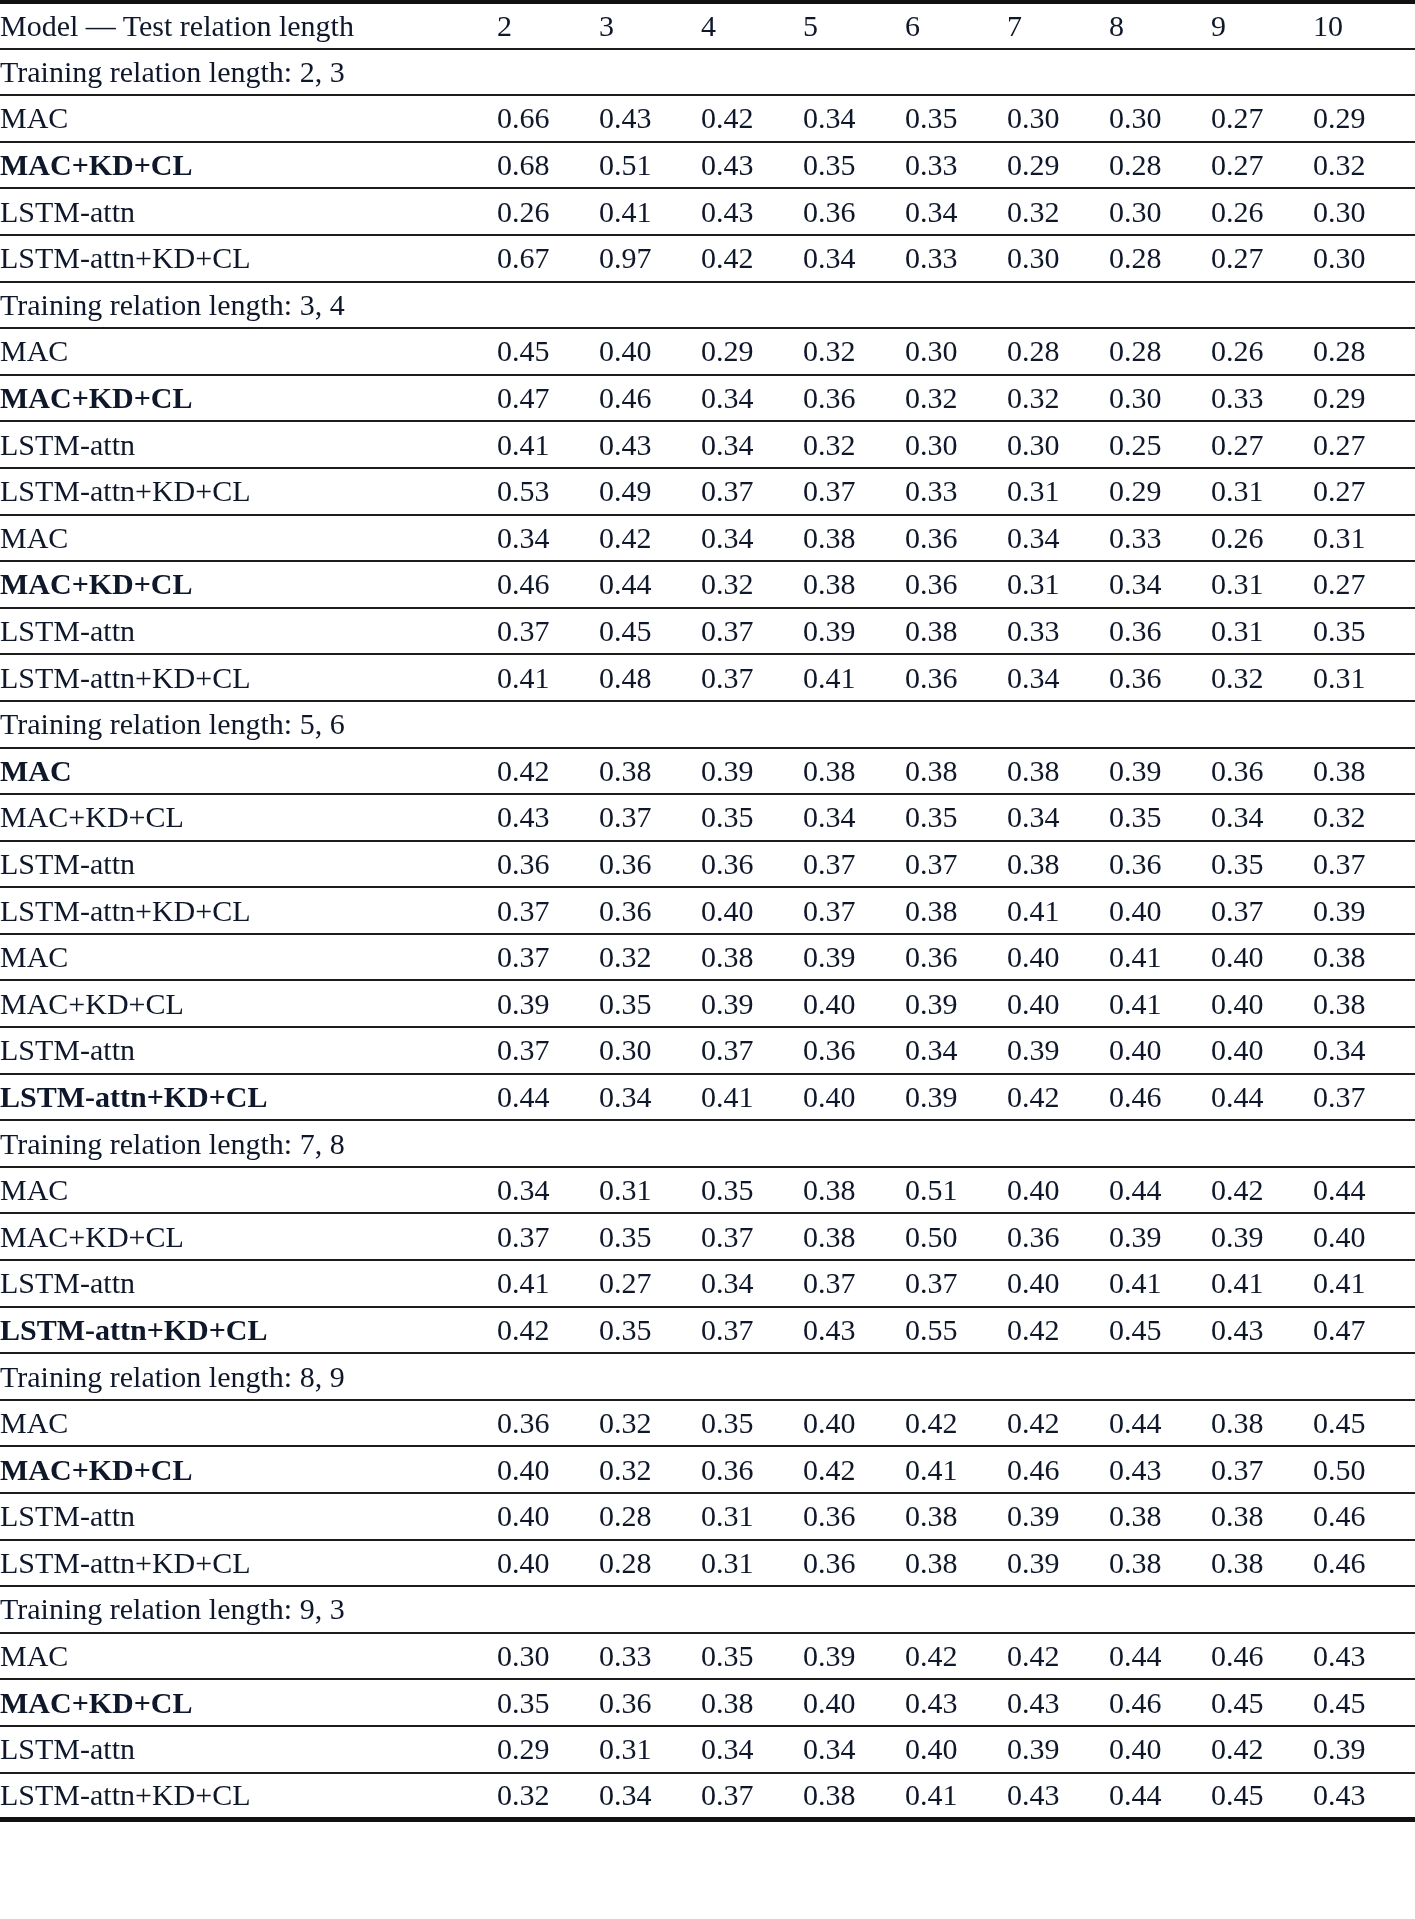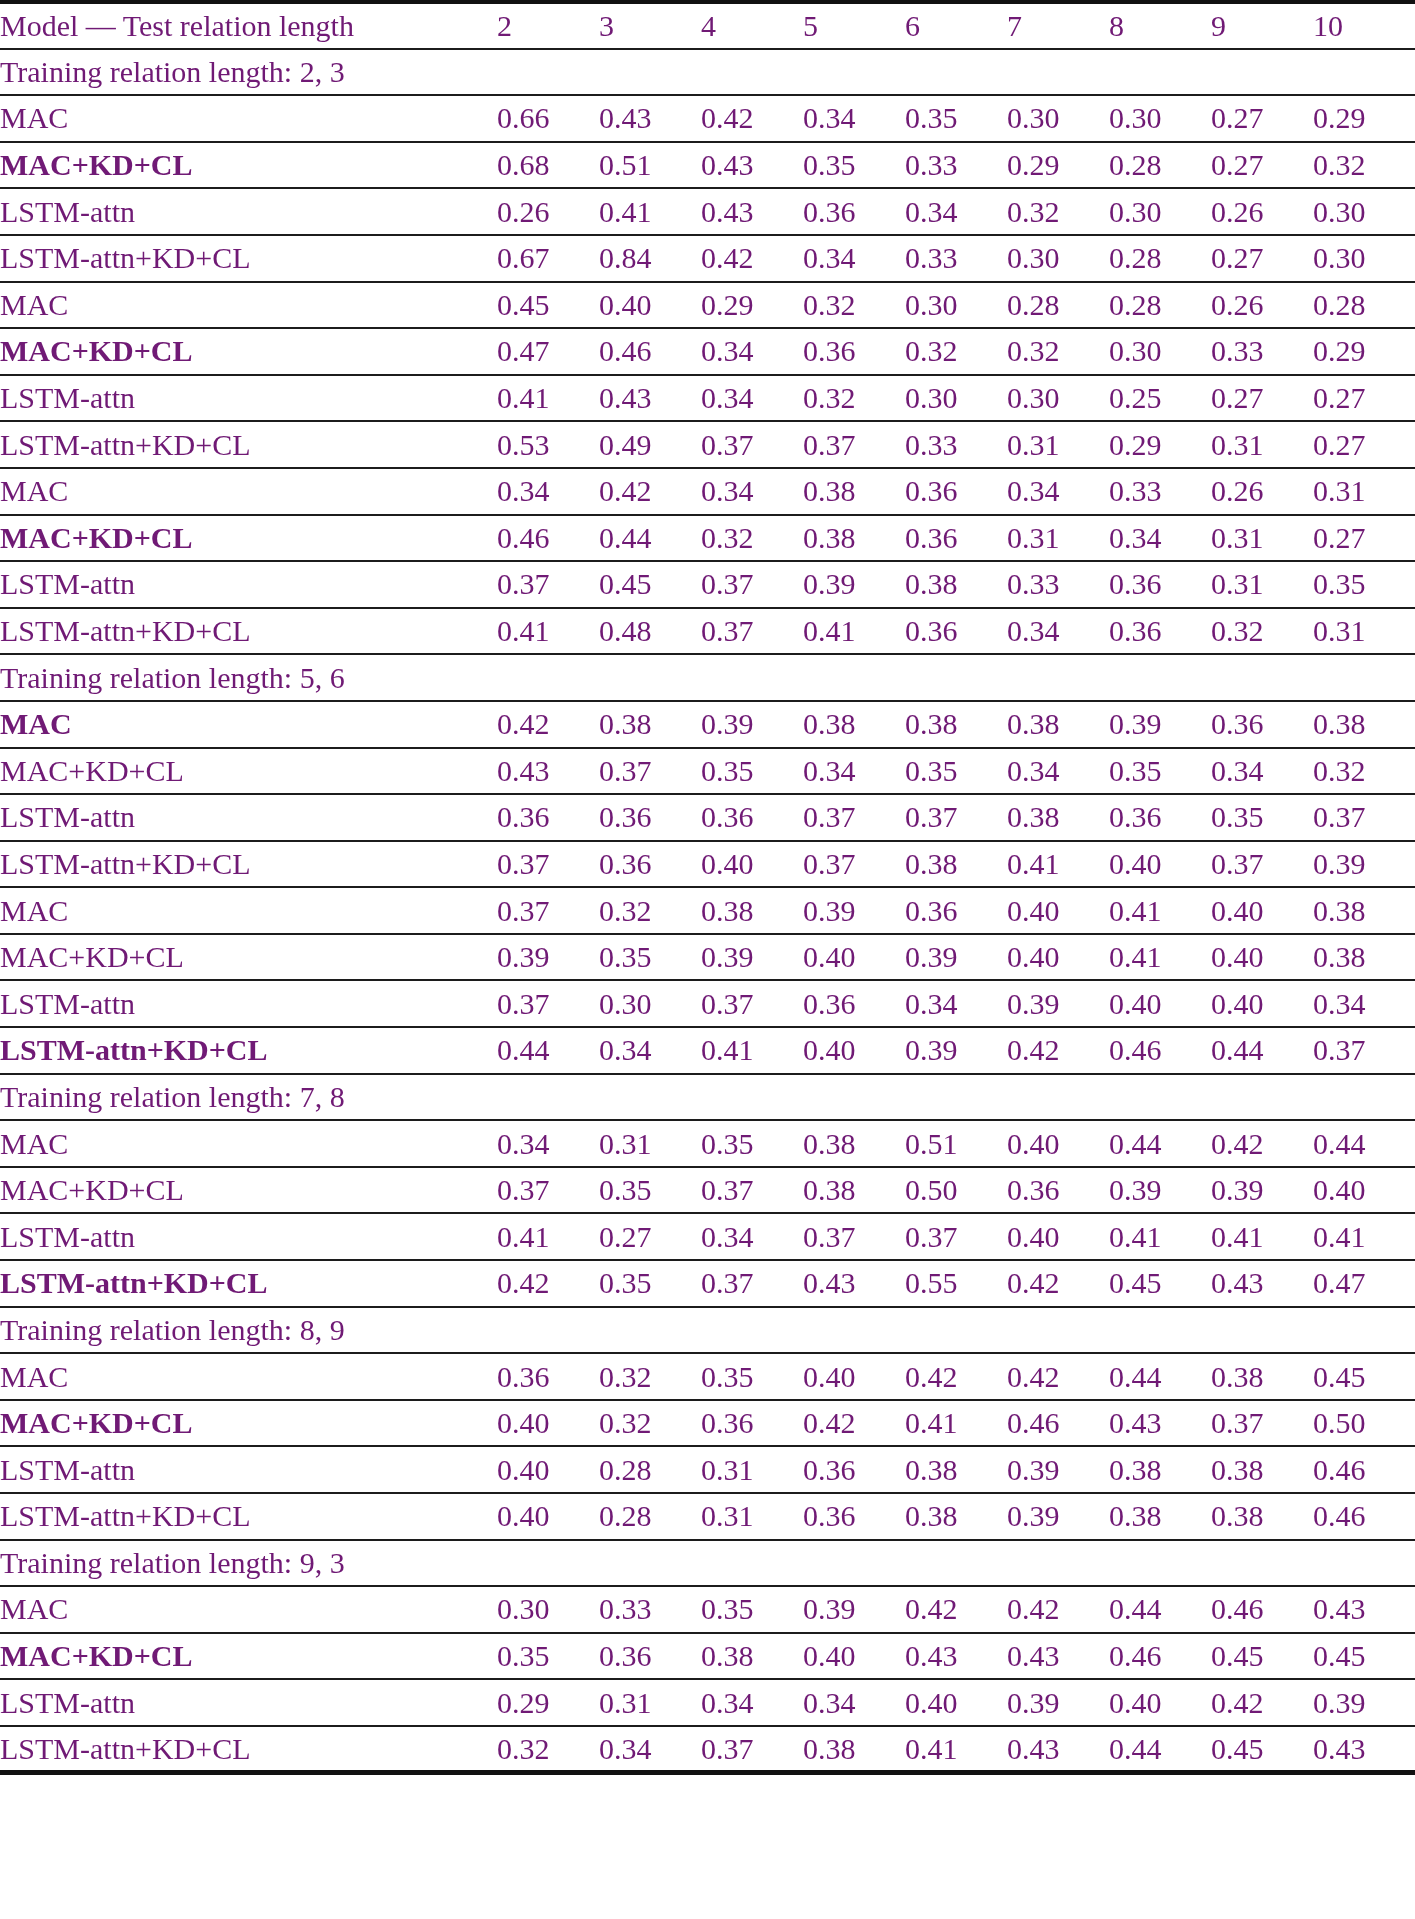--- a/index.html
+++ b/index.html
@@ -11,21 +11,21 @@
     width: 1415px;
     height: 1919px;
     overflow: hidden;
   }
   table.results {
     border-collapse: collapse;
     table-layout: fixed;
     width: 1415px;
     font-family: "Liberation Serif", "DejaVu Serif", serif;
     font-size: 30px;
-    color: #701a75;
+    color: #0f172a;
     border-top: 4px solid #111111;
     border-bottom: 5px solid #111111;
   }
   table.results tr {
     height: 46.6px;
   }
   table.results th,
   table.results td {
     padding: 0;
     margin: 0;
@@ -117,28 +117,31 @@
         <td class="num-cell">0.36</td>
         <td class="num-cell">0.34</td>
         <td class="num-cell">0.32</td>
         <td class="num-cell">0.30</td>
         <td class="num-cell">0.26</td>
         <td class="num-cell">0.30</td>
       </tr>
       <tr>
         <td class="model-cell">LSTM-attn+KD+CL</td>
         <td class="num-cell">0.67</td>
-        <td class="num-cell">0.84</td>
-        <td class="num-cell">0.42</td>
-        <td class="num-cell">0.34</td>
-        <td class="num-cell">0.33</td>
-        <td class="num-cell">0.30</td>
-        <td class="num-cell">0.28</td>
-        <td class="num-cell">0.27</td>
-        <td class="num-cell">0.30</td>
+        <td class="num-cell">0.97</td>
+        <td class="num-cell">0.42</td>
+        <td class="num-cell">0.34</td>
+        <td class="num-cell">0.33</td>
+        <td class="num-cell">0.30</td>
+        <td class="num-cell">0.28</td>
+        <td class="num-cell">0.27</td>
+        <td class="num-cell">0.30</td>
+      </tr>
+      <tr>
+        <td class="section-cell" colspan="10">Training relation length: 3, 4</td>
       </tr>
       <tr>
         <td class="model-cell">MAC</td>
         <td class="num-cell">0.45</td>
         <td class="num-cell">0.40</td>
         <td class="num-cell">0.29</td>
         <td class="num-cell">0.32</td>
         <td class="num-cell">0.30</td>
         <td class="num-cell">0.28</td>
         <td class="num-cell">0.28</td>

